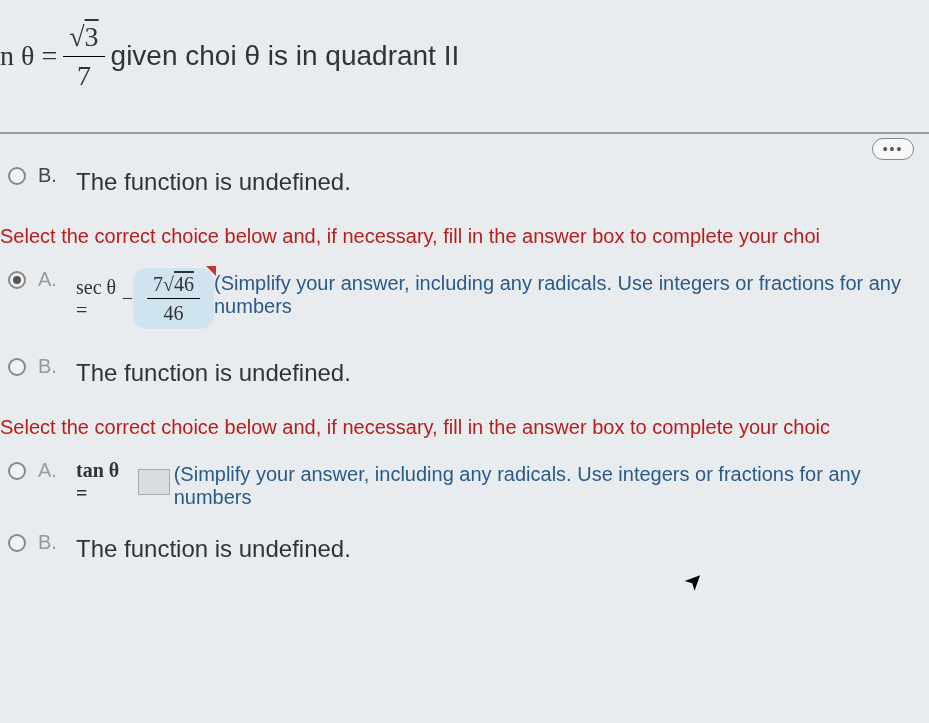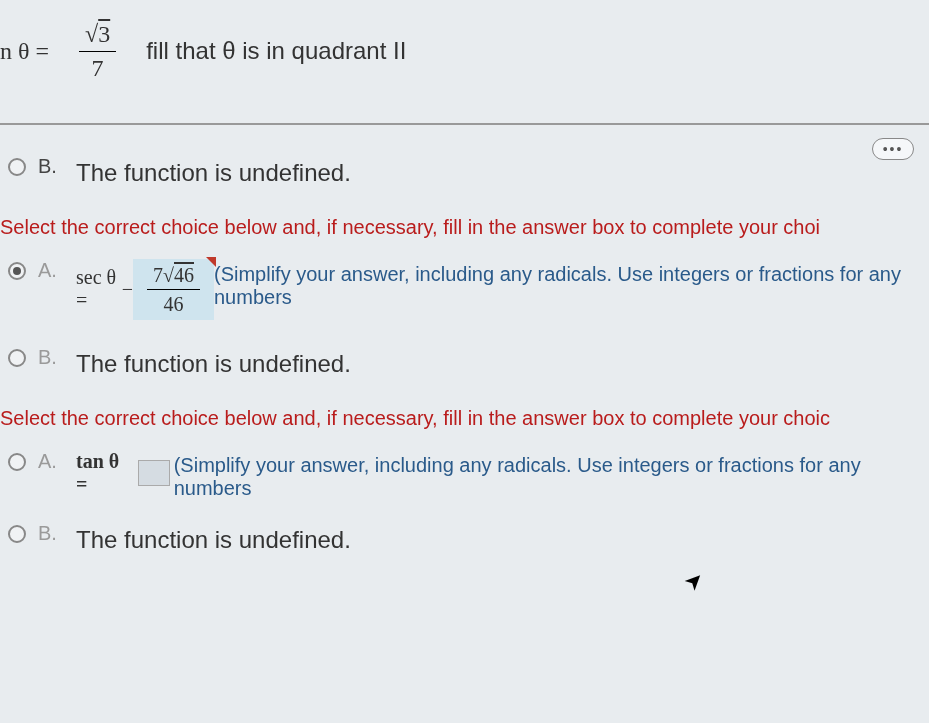--- a/index.html
+++ b/index.html
@@ -12,24 +12,23 @@
       background: #e8ecef;
       color: #333;
       width: 929px;
       height: 723px;
       overflow: hidden;
       position: relative;
       padding-left: 0;
     }
     .problem-header {
       padding: 20px 0 30px 0;
-      font-size: 24px;
-      display: flex;
-      align-items: center;
-      gap: 24px;
+      font-size: 28px;
+      display: flex;
+      align-items: center;
     }
     .fraction {
       display: inline-flex;
       flex-direction: column;
       align-items: center;
       vertical-align: middle;
       margin: 0 6px;
       font-family: 'Times New Roman', serif;
     }
     .fraction .num {
@@ -123,20 +122,21 @@
       font-size: 20px;
       margin-bottom: 8px;
     }
     .answer-box {
       background: #cfe4ee;
       padding: 4px 8px;
       display: inline-flex;
       align-items: center;
       position: relative;
       margin: 0 0;
+      border-radius: 14px;
     }
     .answer-box-corner {
       position: absolute;
       top: -2px;
       right: -2px;
       width: 0;
       height: 0;
       border-left: 10px solid transparent;
       border-top: 10px solid #c0392b;
     }
@@ -171,21 +171,21 @@
   </style>
 </head>
 <body>
 
 <div class="problem-header">
   <span class="math-serif">n θ = </span>
   <span class="fraction">
     <span class="num"><span class="sqrt-sym">√</span><span class="overline">3</span></span>
     <span class="den">7</span>
   </span>
-  <span> fill that θ is in quadrant II</span>
+  <span> given choi θ is in quadrant II</span>
 </div>
 
 <hr class="hr-line">
 <div class="more-btn">•••</div>
 
 <div class="option-row">
   <div class="radio"></div>
   <span class="option-label">B.</span>
   <span class="option-text">The function is undefined.</span>
 </div>

